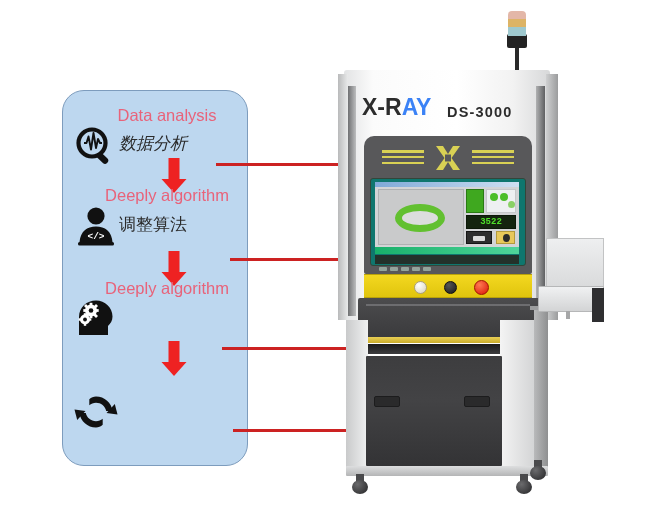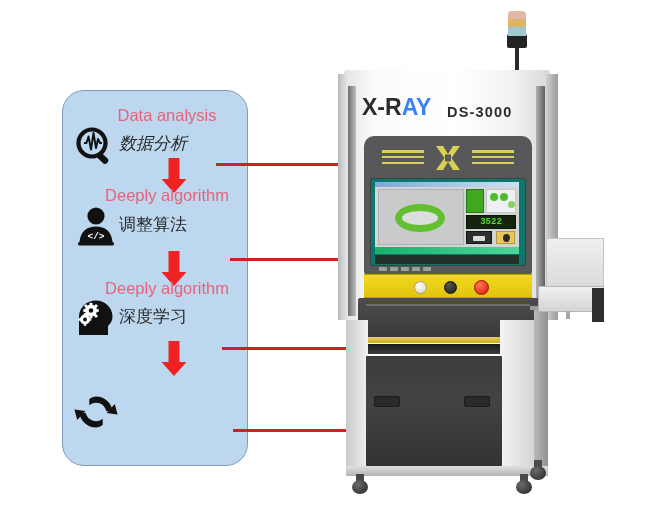--- a/index.html
+++ b/index.html
@@ -686,21 +686,20 @@
             <circle cx="12" cy="24.5" r="5"></circle>
             <rect x="10.8" y="18.2" width="2.4" height="3.4"></rect>
             <rect x="10.8" y="27.4" width="2.4" height="3.4"></rect>
             <rect x="5.7" y="23.3" width="3.4" height="2.4"></rect>
             <rect x="14.9" y="23.3" width="3.4" height="2.4"></rect>
           </g>
           <circle cx="12" cy="24.5" r="1.9" fill="#111111"></circle>
         </svg>
       </div>
       <div class="step-title">Deeply algorithm</div>
-      <div class="step-cn">深度学习</div>
     </div>
 
     <div class="flow-arrow arrow-3">
       <svg viewBox="0 0 30 36" width="30" height="36">
         <rect x="9.5" y="0" width="11" height="22" fill="#ee2222"></rect>
         <polygon points="2.5,21 27.5,21 15,35" fill="#ee2222"></polygon>
       </svg>
     </div>
 
     <div class="step step-4">

